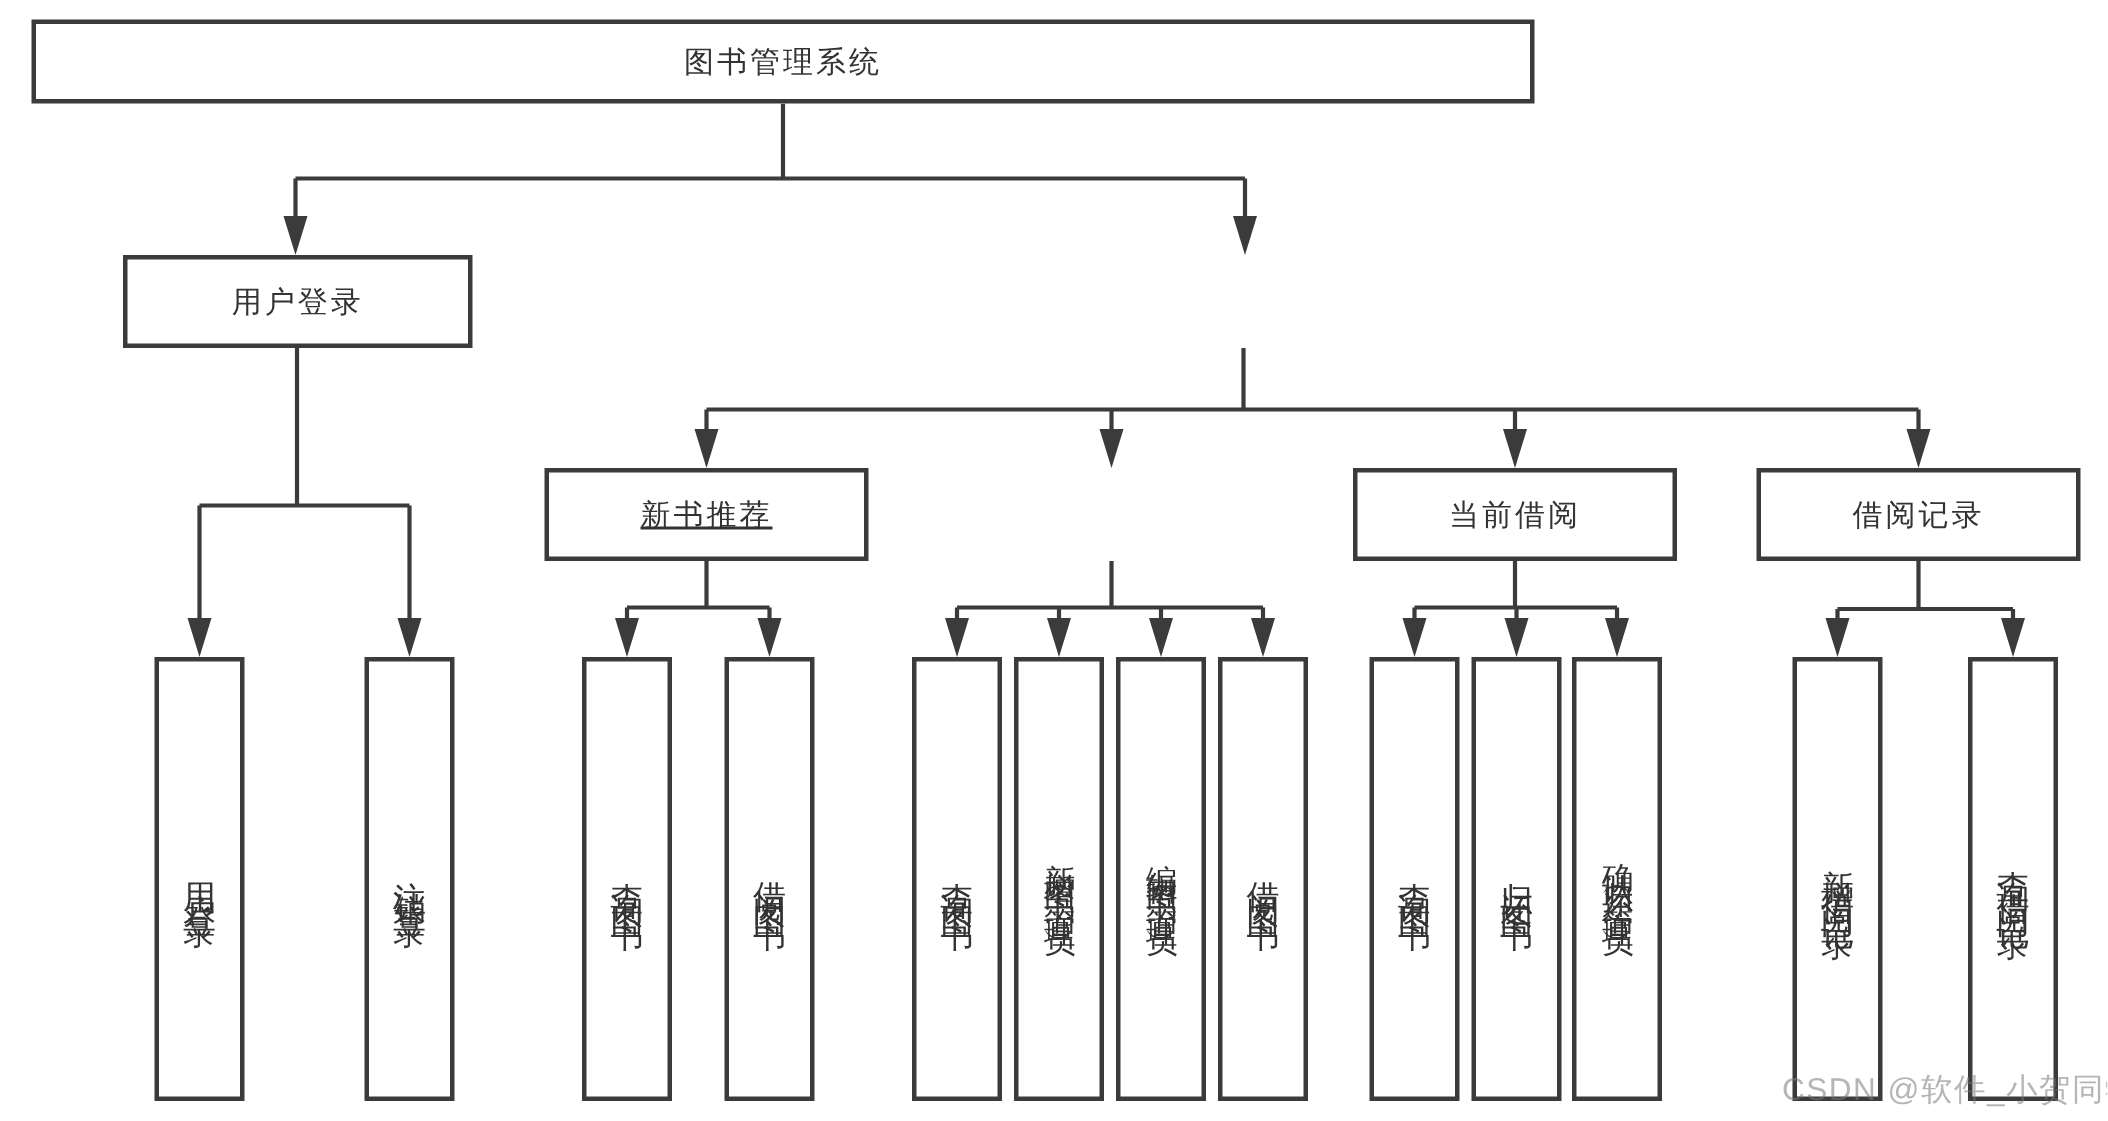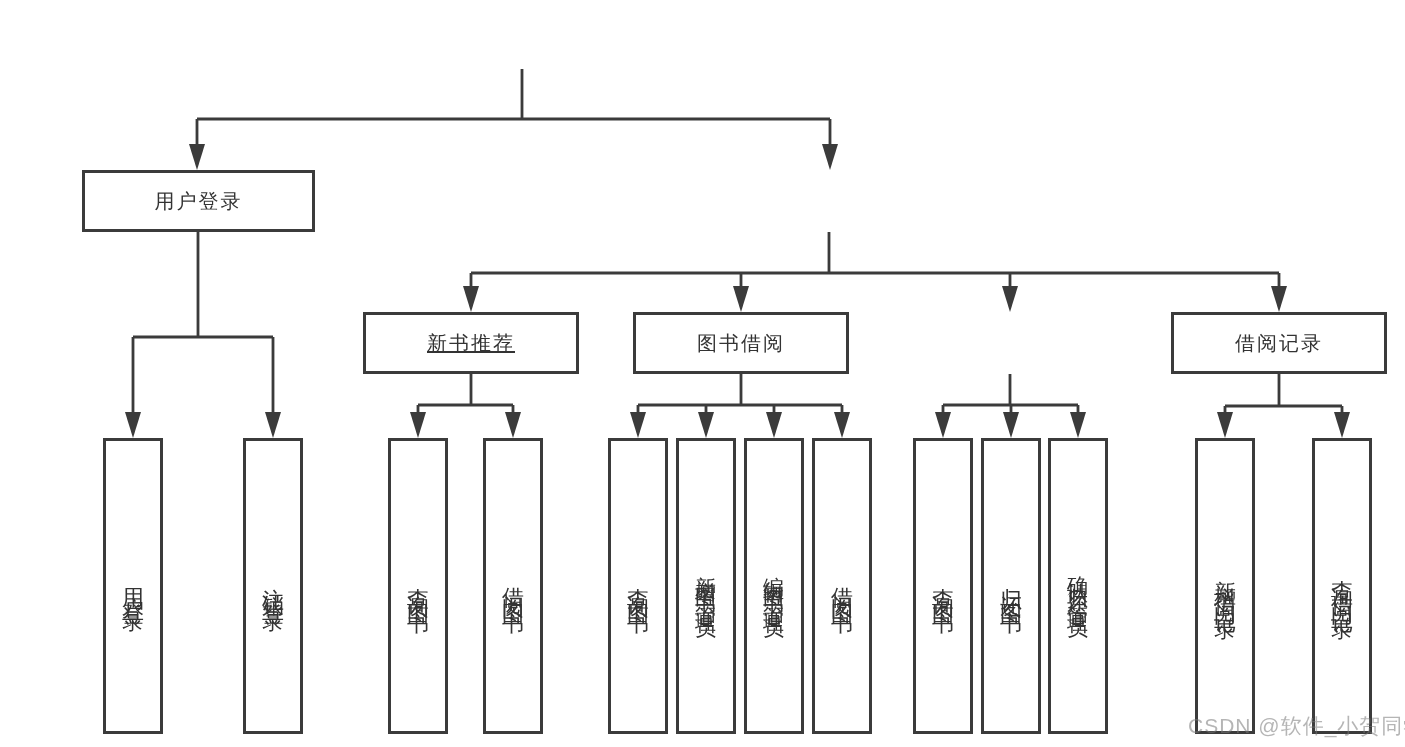--- a/index.html
+++ b/index.html
@@ -147,30 +147,33 @@
 
       <polygon points="935,412 951,412 943,438"></polygon>
       <polygon points="1003,412 1019,412 1011,438"></polygon>
       <polygon points="1070,412 1086,412 1078,438"></polygon>
 
       <polygon points="1217,412 1233,412 1225,438"></polygon>
       <polygon points="1334,412 1350,412 1342,438"></polygon>
     </g>
   </svg>
 
+  <div class="box" id="node-root">
+    <span class="h-label">图书管理系统</span>
+  </div>
 
   <div class="box" id="node-user-login-group">
     <span class="h-label">用户登录</span>
   </div>
 
   <div class="box" id="node-new-books">
     <span class="h-label">新书推荐</span>
   </div>
-  <div class="box" id="node-book-borrow">
-    <span class="h-label">图书借阅</span>
+  <div class="box" id="node-cur-borrow">
+    <span class="h-label">当前借阅</span>
   </div>
   <div class="box" id="node-borrow-rec">
     <span class="h-label">借阅记录</span>
   </div>
 
   <div class="box leaf" id="leaf-1">
     <span class="v-label">用户登录</span>
   </div>
   <div class="box leaf" id="leaf-2">
     <span class="v-label">注销登录</span>

